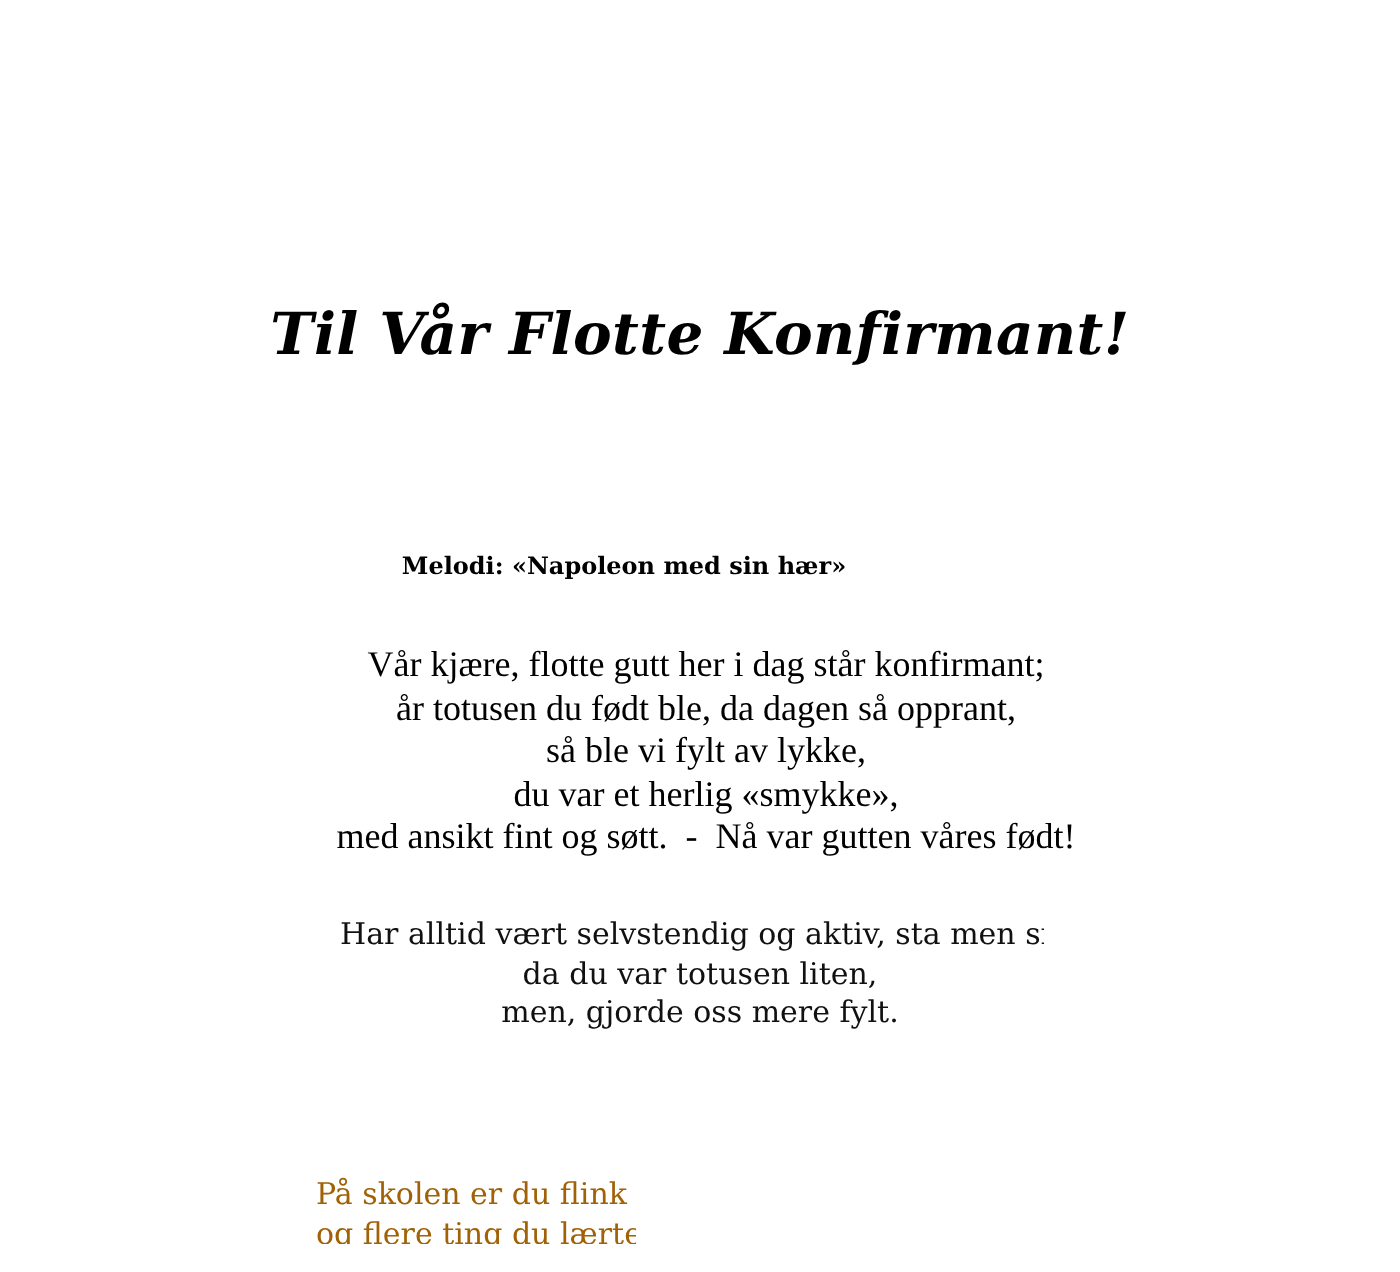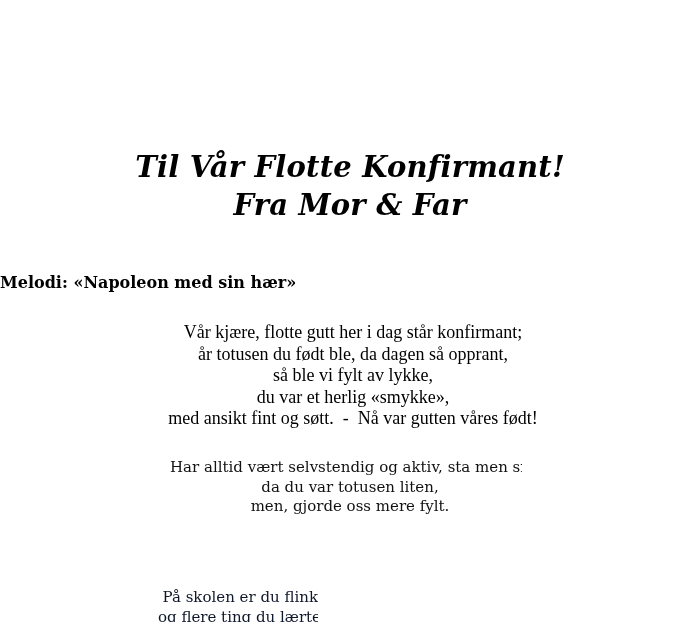--- a/index.html
+++ b/index.html
@@ -6,51 +6,49 @@
     body { width: 700px; height: 636px; overflow: hidden; position: relative; color: #000; }
     .page { position: absolute; left: 0; top: 0; width: 700px; height: 636px; background: #fff; text-decoration: underline; }
     .title {
       position: absolute; left: 0; width: 700px; text-align: center;
       font-family: "DejaVu Serif", serif; font-style: italic; font-weight: bold;
       font-size: 29px; line-height: 38px; letter-spacing: 0.2px;
     }
     .title.l1 { top: 148px; }
     .title.l2 { top: 186px; }
     .melodi {
-      position: absolute; left: 0; width: 624px; top: 274px; 
-      font-family: "DejaVu Serif", serif; font-weight: bold; font-size: 16px; line-height: 18px;
+      position: absolute; left: 0; width: 624px; top: 274px; text-align: center;
+      font-family: "DejaVu Serif", serif; font-weight: bold; font-size: 12px; line-height: 18px;
     }
     .stanza1 {
       position: absolute; left: 0; width: 706px; top: 322px; text-align: center;
       font-family: "Liberation Serif", serif; font-size: 18px; line-height: 21.5px;
     }
     .stanza1 div { white-space: pre; }
     .clip2 {
       position: absolute; left: 150px; top: 458px; width: 372px; height: 90px; overflow: hidden;
     }
     .stanza2 {
       position: absolute; left: 0; top: 0; width: 400px; text-align: center;
       font-family: "DejaVu Serif", serif; font-size: 15px; line-height: 19.5px; color: #111;
     }
     .stanza2 div { white-space: pre; }
     .clip3 {
       position: absolute; left: 158px; top: 588px; width: 160px; height: 34px; overflow: hidden;
     }
     .stanza3 {
-      font-family: "DejaVu Serif", serif; font-size: 15px; line-height: 19.5px; color: #0f172a;
+      font-family: "DejaVu Serif", serif; font-size: 15px; line-height: 19.5px; color: #a16207;
       white-space: pre;
-      text-align: right;
     }
   </style>
 </head>
 <body>
 
 <div class="page">
   <div class="title l1">Til Vår Flotte Konfirmant!</div>
-  <div class="title l2">Fra Mor &amp; Far</div>
 
   <div class="melodi">Melodi: «Napoleon  med sin hær»</div>
 
   <div class="stanza1">
     <div>Vår kjære, flotte gutt her i dag står konfirmant;</div>
     <div>år totusen du født ble, da dagen så opprant,</div>
     <div>så ble vi fylt av lykke,</div>
     <div>du var et herlig «smykke»,</div>
     <div>med ansikt fint og søtt.  -  Nå var gutten våres født!</div>
   </div>

